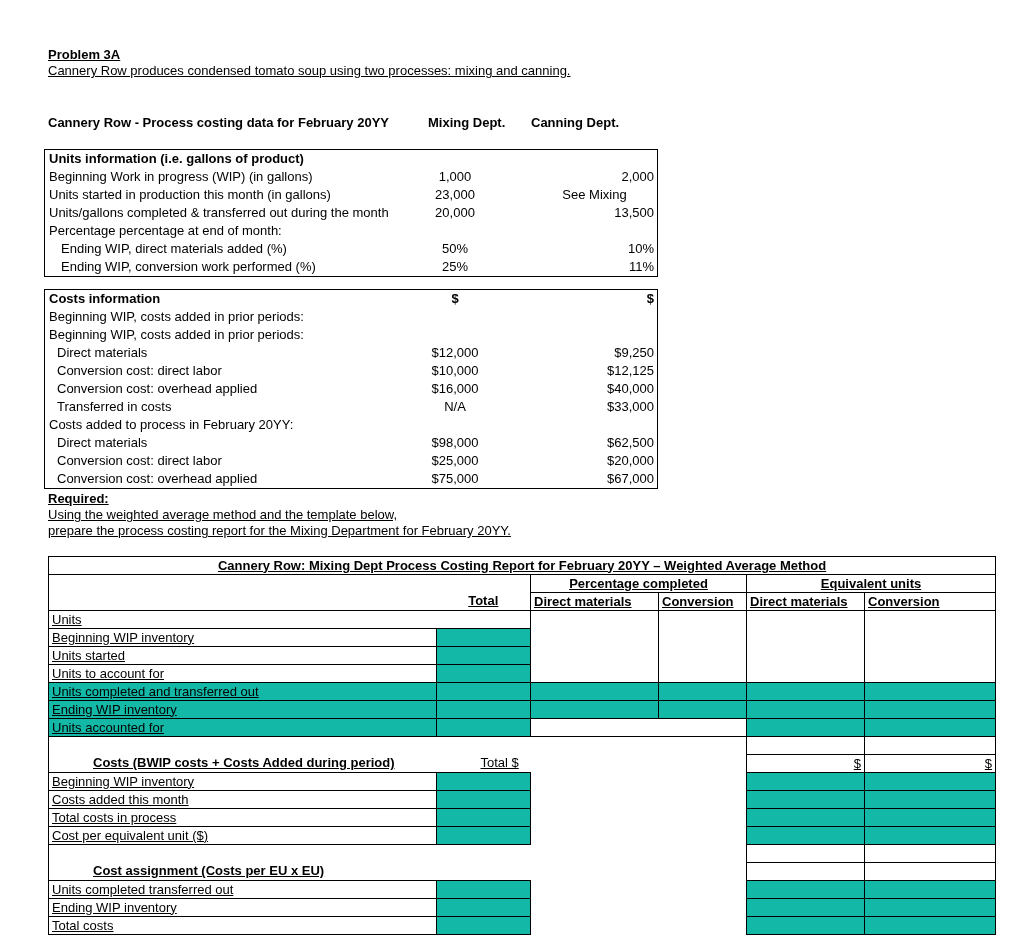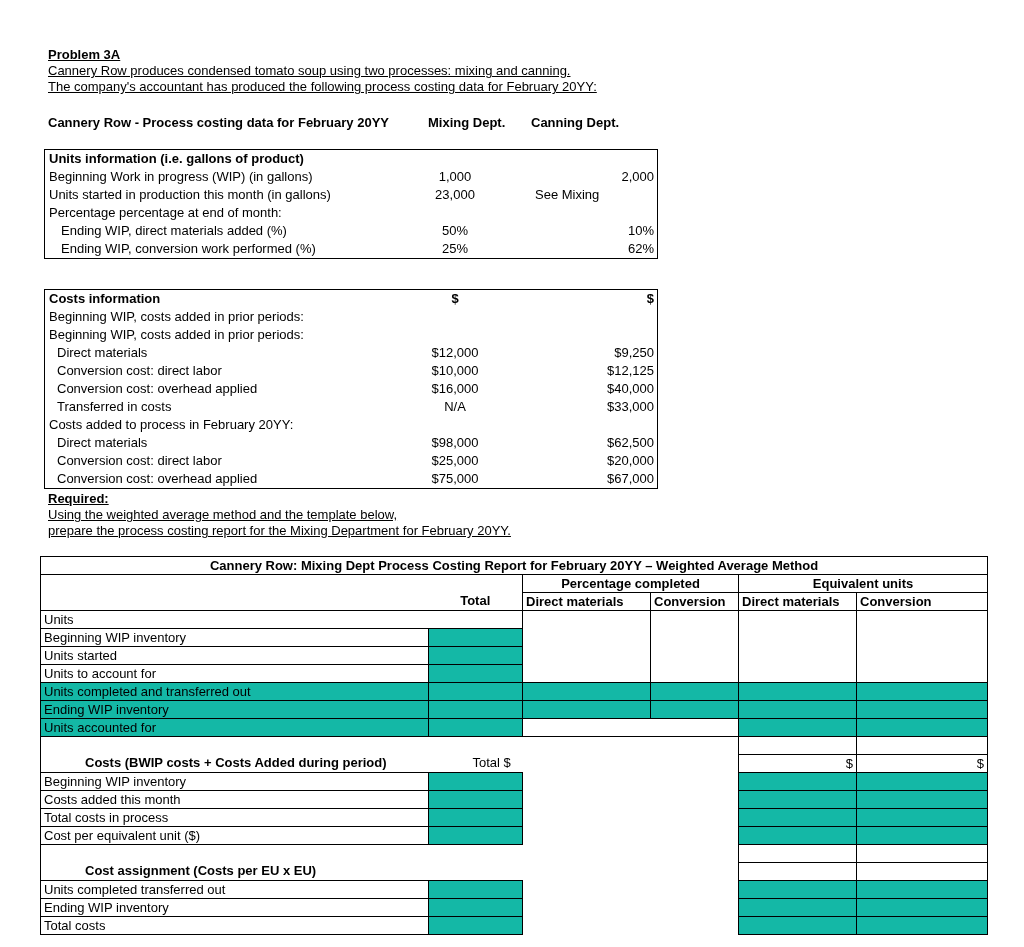--- a/index.html
+++ b/index.html
@@ -14,42 +14,41 @@
   .r { text-align:right; }
 
   
   .info-table { position:absolute; left:44px; width:614px; border:1px solid #000; background:#fff; }
   .irow { display:flex; height:18px; line-height:18px; white-space:nowrap; }
   .irow .lbl { flex:1 1 auto; padding-left:4px; overflow:hidden; }
   .irow .lbl.ind1 { padding-left:16px; }
   .irow .lbl.ind2 { padding-left:12px; }
   .irow .mix { width:96px; text-align:center; flex:0 0 auto; }
   .irow .can { width:134px; text-align:right; padding-right:3px; flex:0 0 auto;margin-left:20px; }
-  .irow .can.la { text-align:left; padding-left:12px; }
+  .irow .can.la { text-align:center; padding-left:12px; }
 
   
-  table.report { position:absolute; left:40px; top:556px; width:947px;
-                 border-collapse:collapse; table-layout:fixed; }
+  table.report { position:absolute; left:48px; top:556px; width:947px;
+                 border-collapse:collapse; table-layout:fixed;text-decoration:underline; }
   table.report td { border:1px solid #000; height:18px; padding:0 3px;
                     overflow:hidden; white-space:nowrap; line-height:16px; }
   table.report td.nb   { border:none;padding-left:44px; }
   table.report td.nbb  { border-bottom:none; }
   table.report td.nbt  { border-top:none; }
   table.report td.nbl  { border-left:none; }
   table.report td.nbr  { border-right:none; }
   table.report td.blft { border-left:1px solid #000; }
   table.report td.g    { background:#14b8a6; }
 </style>
 </head>
 <body>
 
 <div class="abs textblock" style="left:48px; top:47px;">
   <div class="b">Problem 3A</div>
   <div>Cannery Row produces condensed tomato soup using two processes: mixing and canning.</div>
-  <div>The company's accountant has produced the following process costing data for February 20YY:</div>
 </div>
 
 <div class="abs b" style="left:48px; top:115px; white-space:nowrap;">Cannery Row - Process costing data for February 20YY</div>
 <div class="abs b" style="left:428px; top:115px;">Mixing Dept.</div>
 <div class="abs b" style="left:531px; top:115px;">Canning Dept.</div>
 
 <div class="info-table" style="top:149px;">
   <div class="irow">
     <span class="lbl b">Units information (i.e. gallons of product)</span>
     <span class="mix"></span>
@@ -59,33 +58,38 @@
     <span class="lbl">Beginning Work in progress (WIP) (in gallons)</span>
     <span class="mix">1,000</span>
     <span class="can">2,000</span>
   </div>
   <div class="irow">
     <span class="lbl">Units started in production this month (in gallons)</span>
     <span class="mix">23,000</span>
     <span class="can la">See Mixing</span>
   </div>
   <div class="irow">
+    <span class="lbl">Units/gallons completed &amp; transferred out during the month</span>
+    <span class="mix">20,000</span>
+    <span class="can">13,500</span>
+  </div>
+  <div class="irow">
     <span class="lbl">Percentage percentage at end of month:</span>
     <span class="mix"></span>
       <span class="can"></span>
   </div>
   <div class="irow">
     <span class="lbl ind1">Ending WIP, direct materials added (%)</span>
     <span class="mix">50%</span>
     <span class="can">10%</span>
   </div>
   <div class="irow">
     <span class="lbl ind1">Ending WIP, conversion work performed (%)</span>
     <span class="mix">25%</span>
-    <span class="can">62%</span>
+    <span class="can">11%</span>
   </div>
 </div>
 
 <div class="info-table" style="top:289px;">
   <div class="irow">
     <span class="lbl b">Costs information</span>
     <span class="mix b">$</span>
     <span class="can b">$</span>
   </div>
   <div class="irow">

